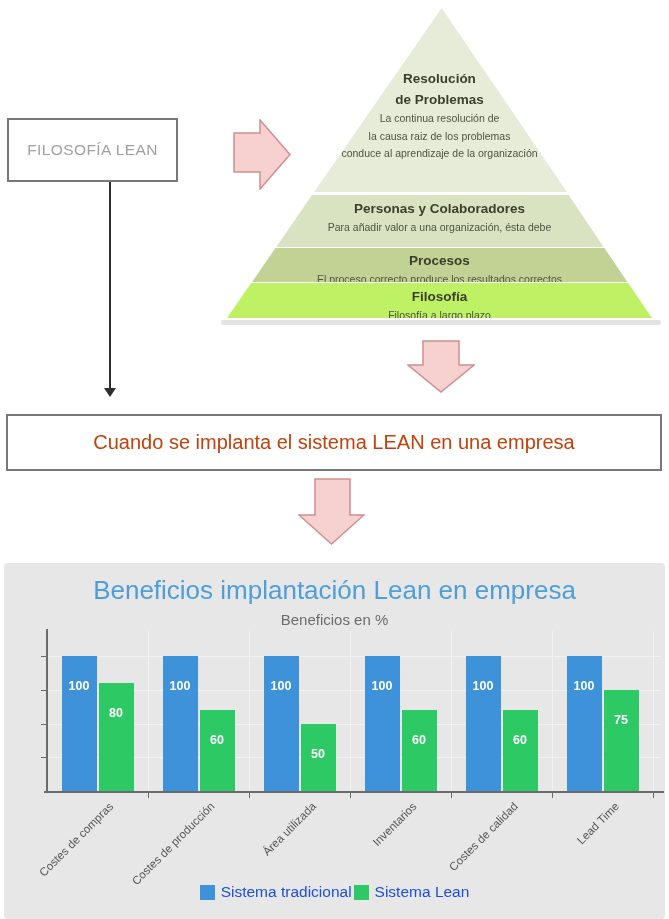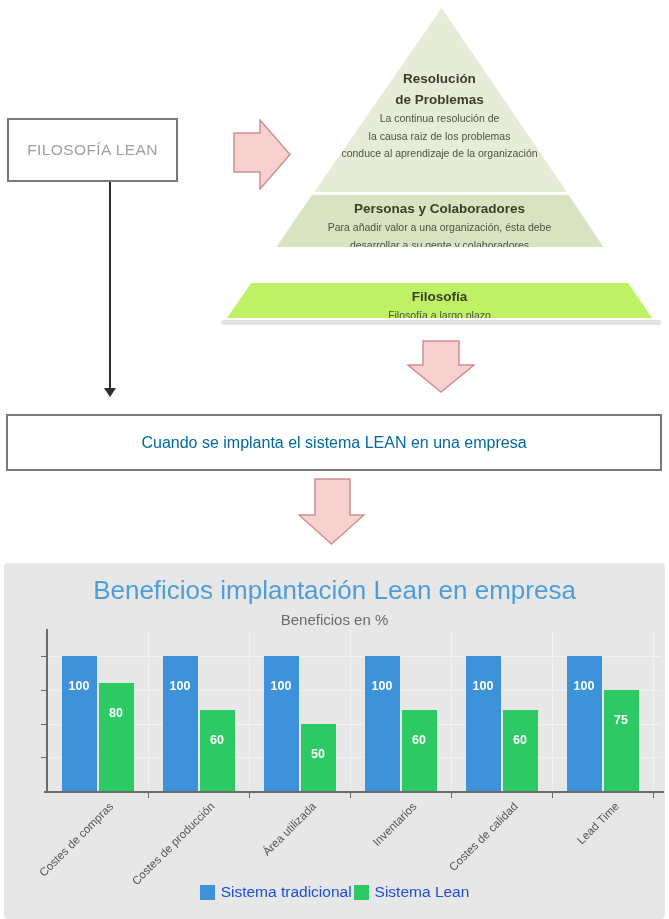--- a/index.html
+++ b/index.html
@@ -16,21 +16,21 @@
   .pyr-l4{top:278px;height:35px;clip-path:polygon(5.7% 0%,94.4% 0%,100% 100%,0% 100%);padding-top:3px;}
   .pyr-title{display:block;font-size:13.5px;font-weight:bold;color:#3a3e2a;line-height:21px;}
   .pyr-line{display:block;font-size:10.5px;color:#4e5342;line-height:17.5px;}
   .pyr-l1 .pyr-line{font-size:10.5px;}
   #pyramid-shadow{position:absolute;left:221px;top:320px;width:440px;height:5px;background:#dcdcdc;border-radius:2px;opacity:.8;}
   
   .flow-box{position:absolute;background:#fff;border:2px solid #787878;display:flex;align-items:center;justify-content:center;box-sizing:border-box;}
   #filosofia-box{left:7px;top:118px;width:171px;height:64px;}
   #filosofia-box span{font-size:15.5px;color:#a0a0a0;letter-spacing:.4px;}
   #implant-box{left:6px;top:414px;width:656px;height:57px;}
-  #implant-box span{font-size:16px;color:#0369a1;}
+  #implant-box span{font-size:20px;color:#c2410c;}
   #connector{position:absolute;left:109px;top:182px;width:2px;height:207px;background:#2e2e2e;}
   #connector-head{position:absolute;left:104px;top:388px;width:0;height:0;
     border-left:6px solid transparent;border-right:6px solid transparent;border-top:9px solid #2e2e2e;}
   .flow-arrow{position:absolute;}
   
   #chart-panel{position:absolute;left:4px;top:563px;width:661px;height:356px;background:#e7e7e7;border-radius:4px;}
   #chart-title{position:absolute;top:12px;left:0;width:100%;text-align:center;font-size:26px;color:#4d9ed9;}
   #chart-subtitle{position:absolute;top:48px;left:0;width:100%;text-align:center;font-size:15px;color:#6b6b6b;}
   #chart-plot{position:absolute;left:0;top:0;width:661px;height:356px;}
   .vgrid{position:absolute;top:68px;height:160px;width:1px;background:#f2f2f2;z-index:1;}
@@ -57,21 +57,24 @@
     <div class="pyr-layer pyr-l1" style="background: rgb(231, 236, 217);">
       <span class="pyr-title">Resolución</span>
       <span class="pyr-title">de Problemas</span>
       <span class="pyr-line">La continua resolución de</span>
       <span class="pyr-line">la causa raiz de los problemas</span>
       <span class="pyr-line">conduce al aprendizaje de la organización</span>
     </div>
     <div class="pyr-layer pyr-l2" style="background: rgb(217, 227, 193);">
       <span class="pyr-title">Personas y Colaboradores</span>
       <span class="pyr-line">Para añadir valor a una organización, ésta debe</span>
-      <span class="pyr-line">desarrollar a su gente y colaboradores</span>
+    </div>
+    <div class="pyr-layer pyr-l3" style="background: rgb(194, 210, 149);">
+      <span class="pyr-title">Procesos</span>
+      <span class="pyr-line">El proceso correcto produce los resultados correctos</span>
     </div>
     <div class="pyr-layer pyr-l4" style="background: #bef264;">
       <span class="pyr-title">Filosofía</span>
       <span class="pyr-line">Filosofía a largo plazo</span>
     </div>
   </div>
   <div id="pyramid-shadow"></div>
 
   <div id="filosofia-box" class="flow-box">
     <span>FILOSOFÍA LEAN</span>

